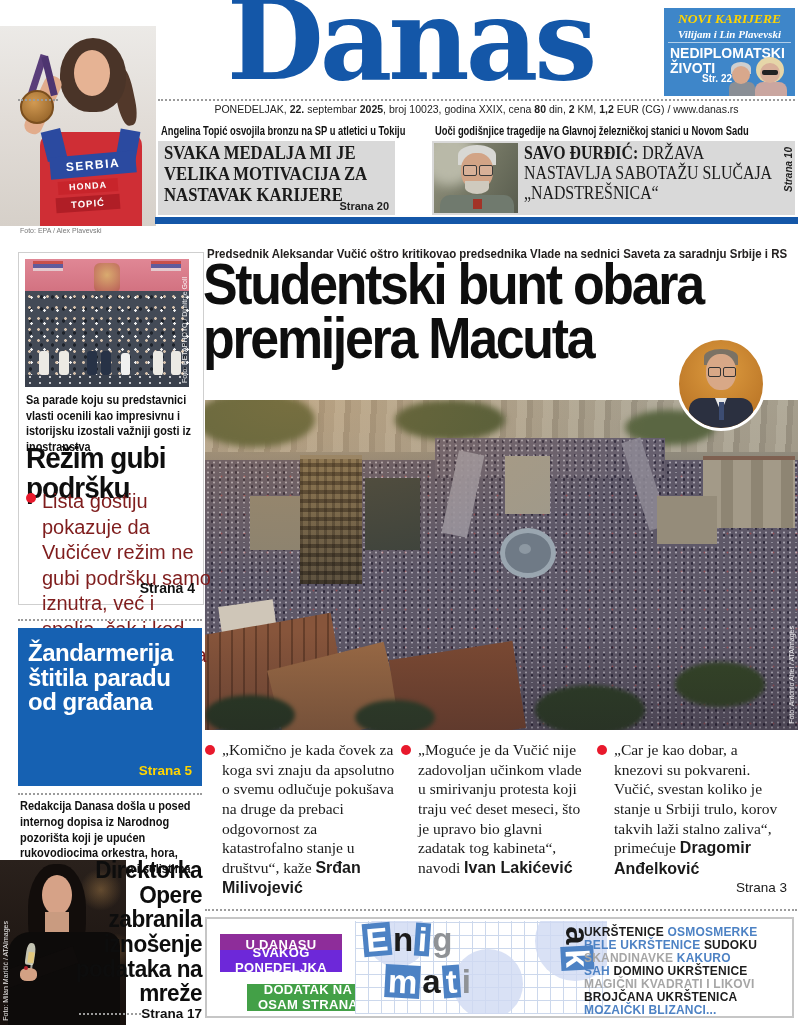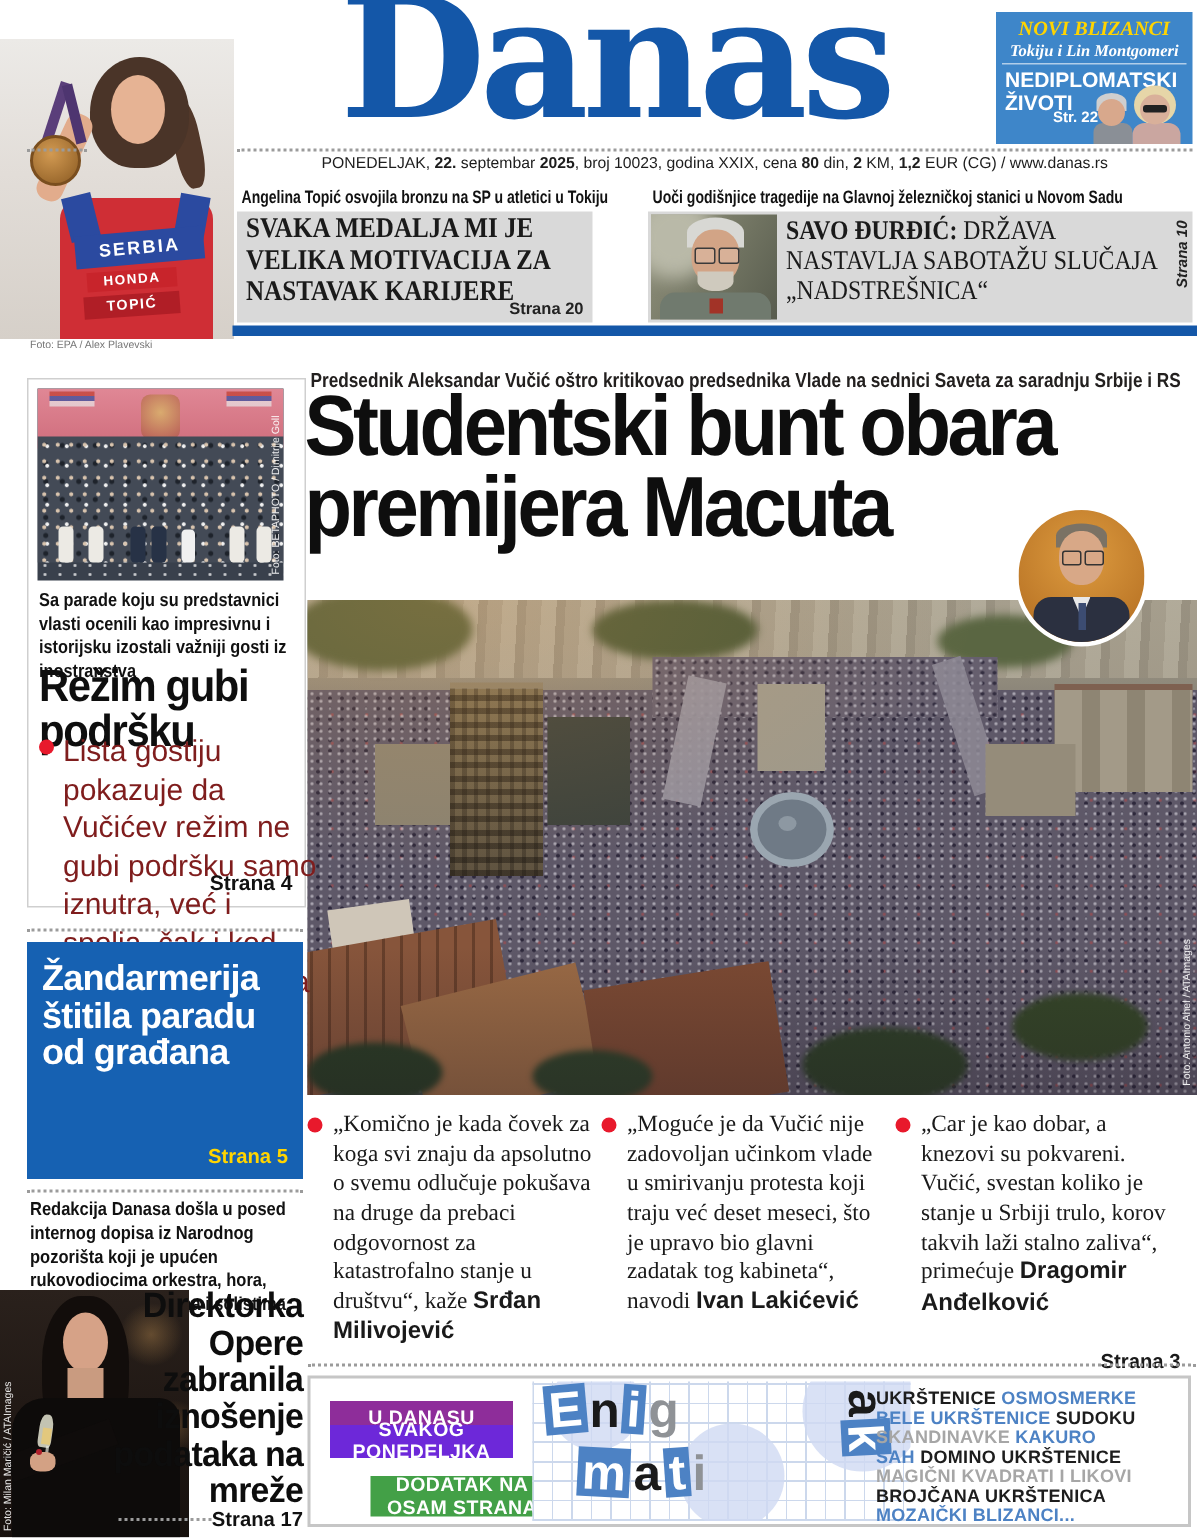--- a/index.html
+++ b/index.html
@@ -139,21 +139,21 @@
   .az-t{border-radius:50%;filter:blur(2px);}
   .az-warm{inset:0;background:radial-gradient(600px 300px at 15% 0%,rgba(255,170,80,.2),transparent 60%);}
   .az-vig{inset:0;background:linear-gradient(0deg,rgba(25,18,30,.28),transparent 30%);}
   .az-credit{right:3px;bottom:6px;}
 
   
   .quote{top:740px;width:190px;font-family:"Liberation Serif",serif;font-size:15.5px;line-height:1.27;color:#1a1a1a;}
   .quote .qt{display:block;padding-left:17px;position:relative;}
   .quote .qt:before{content:"";position:absolute;left:0;top:5px;width:10px;height:10px;border-radius:50%;background:#e8192c;}
   .q-author{font-family:"Liberation Sans",sans-serif;font-weight:bold;font-size:16px;}
-  .q-page{display:block;text-align:right;font-family:"Liberation Sans",sans-serif;font-weight:bold;font-size:13.5px;margin-top:20px;}
+  .q-page{display:block;text-align:right;font-family:"Liberation Sans",sans-serif;font-weight:normal;font-size:13.5px;margin-top:0;}
 
   
   .lsbox{left:18px;top:252px;width:184px;height:351px;border:1px solid #cfcfcf;}
   .parade{position:absolute;left:6px;top:6px;width:164px;height:128px;overflow:hidden;background:#39404c;}
   .pr-banner{position:absolute;left:0;top:0;right:0;height:40px;background:linear-gradient(180deg,#e08795,#cf6d7c);}
   .pr-crest{position:absolute;left:50%;top:4px;width:26px;height:30px;transform:translateX(-50%);
             background:radial-gradient(circle at 50% 40%,#d9b36a,#b2554f);border-radius:6px;opacity:.85;}
   .pr-flag{position:absolute;top:2px;width:30px;height:10px;opacity:.7;
            background:linear-gradient(180deg,#c0392b 33%,#2b4aa0 33% 66%,#e8e8e8 66%);}
   .pr-people{position:absolute;left:0;top:32px;right:0;bottom:12px;background-color:#434a56;
@@ -261,22 +261,22 @@
     <div class="at-strap2"></div>
     <div class="at-band">SERBIA</div>
     <div class="at-honda">HONDA</div>
     <div class="at-topic">TOPIĆ</div>
   </div>
   <div class="abs credit at-credit">Foto: EPA / Alex Plavevski</div>
 
   <div class="abs logo">Danas</div>
 
   <div class="abs feljton">
-    <div class="fj-tag">NOVI BLIZANCI</div>
-    <div class="fj-auth">Tokiju i Lin Montgomeri</div>
+    <div class="fj-tag">NOVI KARIJERE</div>
+    <div class="fj-auth">Vilijam i Lin Plavevski</div>
     <div class="fj-title">NEDIPLOMATSKI ŽIVOTI</div>
     <div class="fj-page">Str. 22</div>
     <div class="fj-couple">
       <div class="fj-wom-hair"></div>
       <div class="fj-man-body"></div>
       <div class="fj-man-hair"></div>
       <div class="fj-man-face"></div>
       <div class="fj-wom-body"></div>
       <div class="fj-wom-face"></div>
       <div class="fj-wom-glasses"></div>

